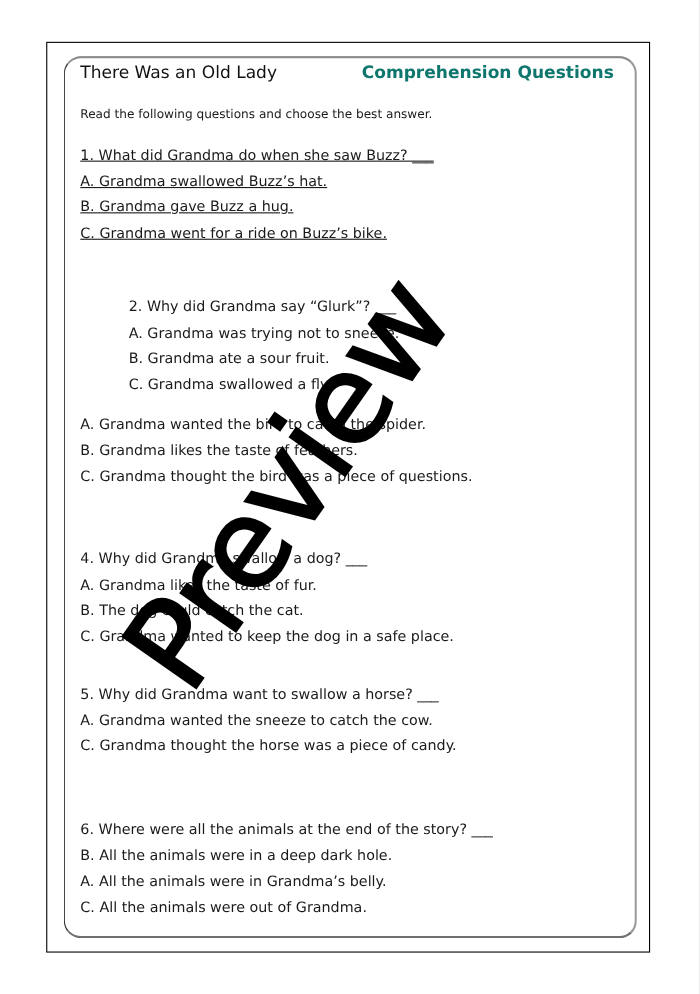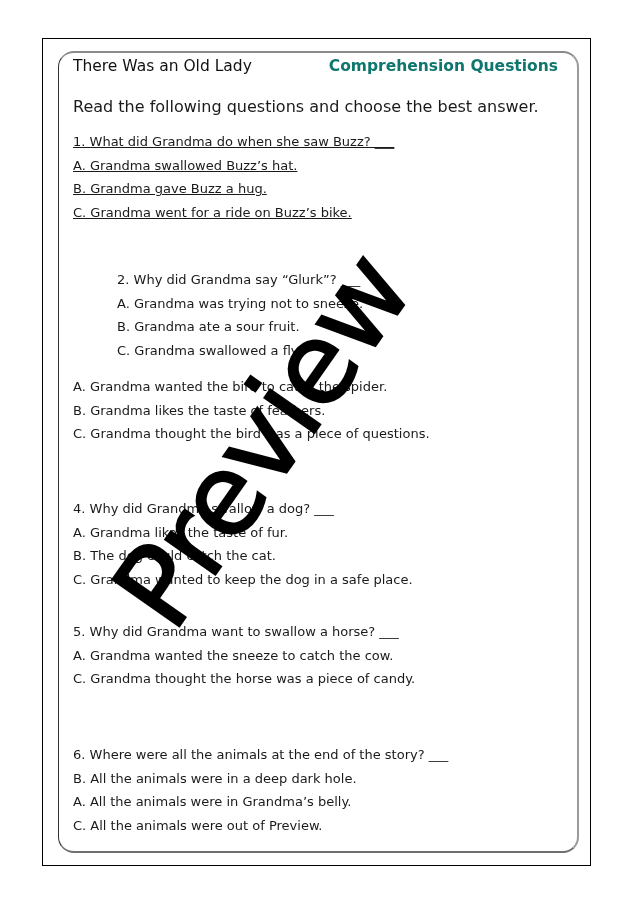--- a/index.html
+++ b/index.html
@@ -52,21 +52,21 @@
       top: 57px;
       font-size: 15.5px;
       font-weight: bold;
       color: #0f766e;
       white-space: nowrap;
     }
     .instructions {
       position: absolute;
       left: 73px;
       top: 97px;
-      font-size: 16px;
+      font-size: 11px;
       white-space: nowrap;
     }
     .question-block {
       position: absolute;
       left: 73px;
       width: 500px;
     }
     .line {
       font-size: 13px;
       height: 23.7px;
@@ -137,16 +137,16 @@
 <div class="question-block q5">
   <div class="line">5. Why did Grandma want to swallow a horse? ___</div>
   <div class="line">A. Grandma wanted the sneeze to catch the cow.</div>
   <div class="line">C. Grandma thought the horse was a piece of candy.</div>
 </div>
 
 <div class="question-block q6">
   <div class="line">6. Where were all the animals at the end of the story? ___</div>
   <div class="line">B. All the animals were in a deep dark hole.</div>
   <div class="line">A. All the animals were in Grandma’s belly.</div>
-  <div class="line">C. All the animals were out of Preview.</div>
+  <div class="line">C. All the animals were out of Grandma.</div>
 </div>
 
 <div class="watermark">Preview</div>
 
 </body></html>

